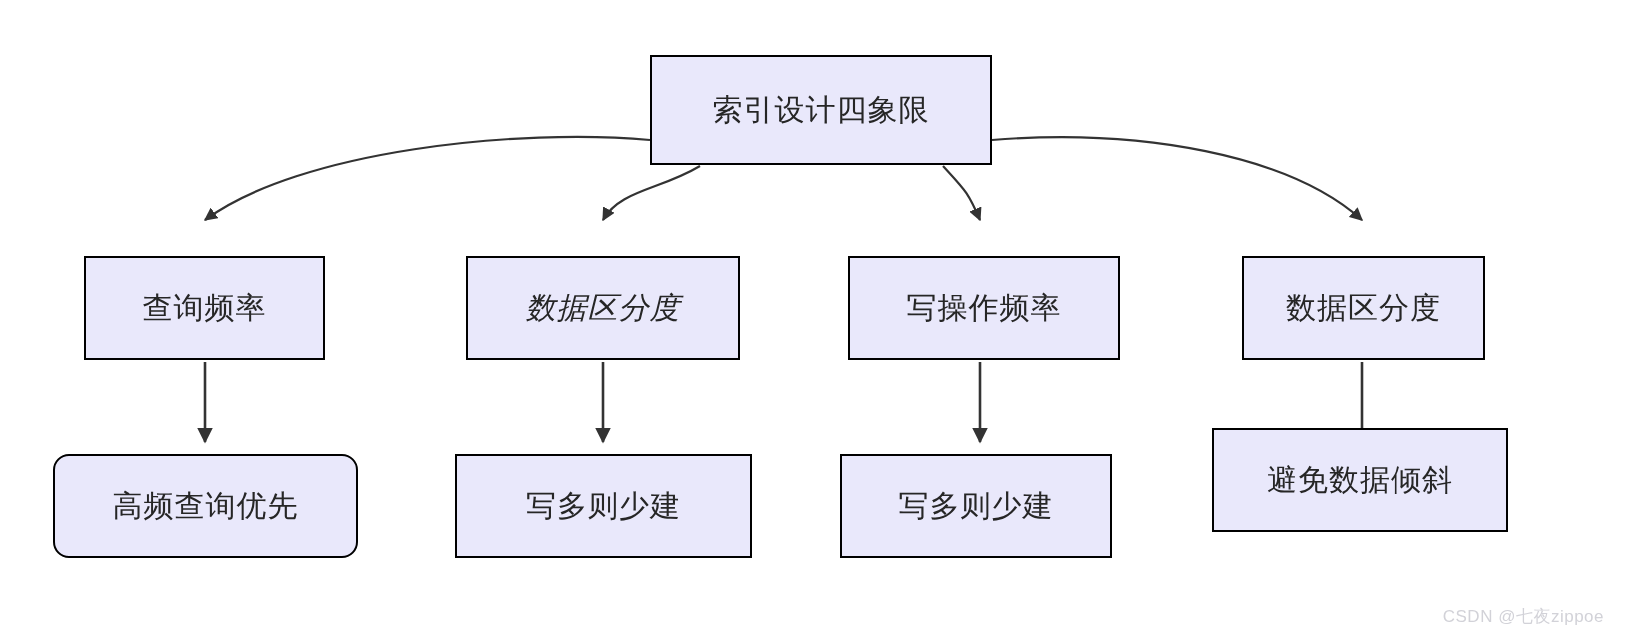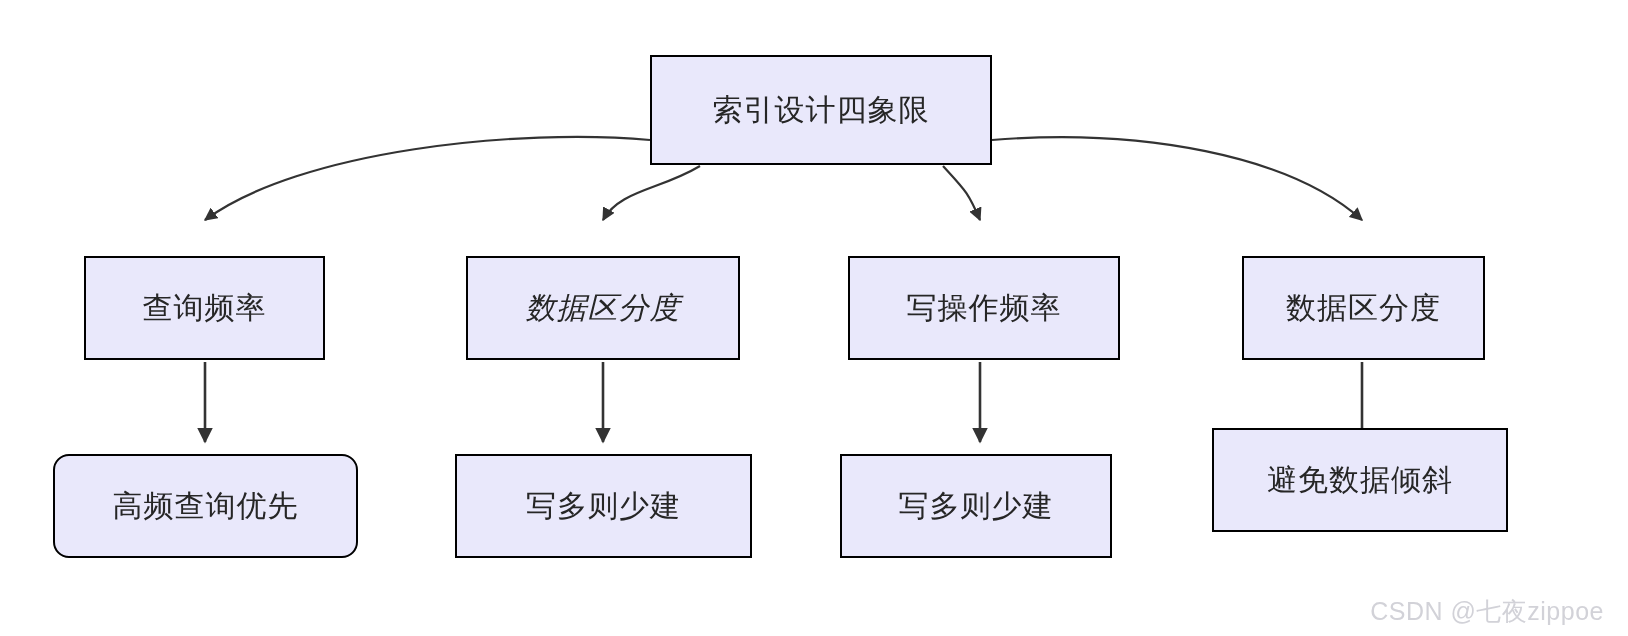--- a/index.html
+++ b/index.html
@@ -44,21 +44,21 @@
     white-space: nowrap;
   }
   .node-label {
     display: block;
   }
   #watermark {
     position: absolute;
     right: 24px;
     bottom: 8px;
     color: #d2d2d8;
-    font-size: 25px;
+    font-size: 17px;
     letter-spacing: 0.5px;
     white-space: nowrap;
     user-select: none;
     margin-top: 48px;
   }
 </style>
 </head>
 <body>
 
 <div id="canvas">

